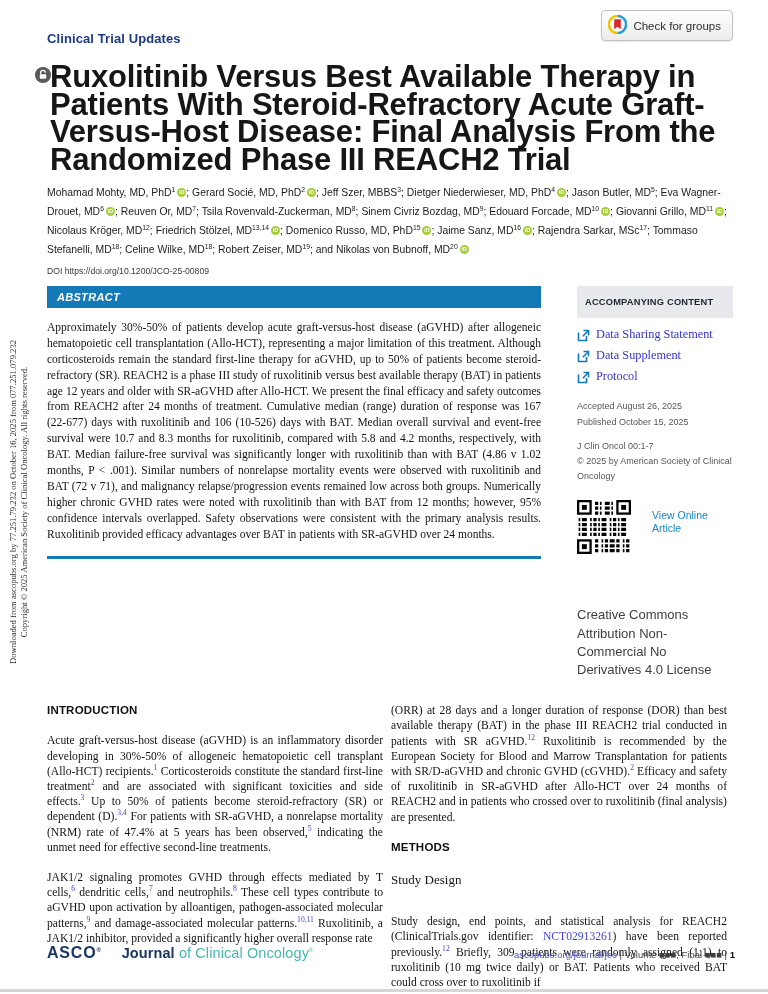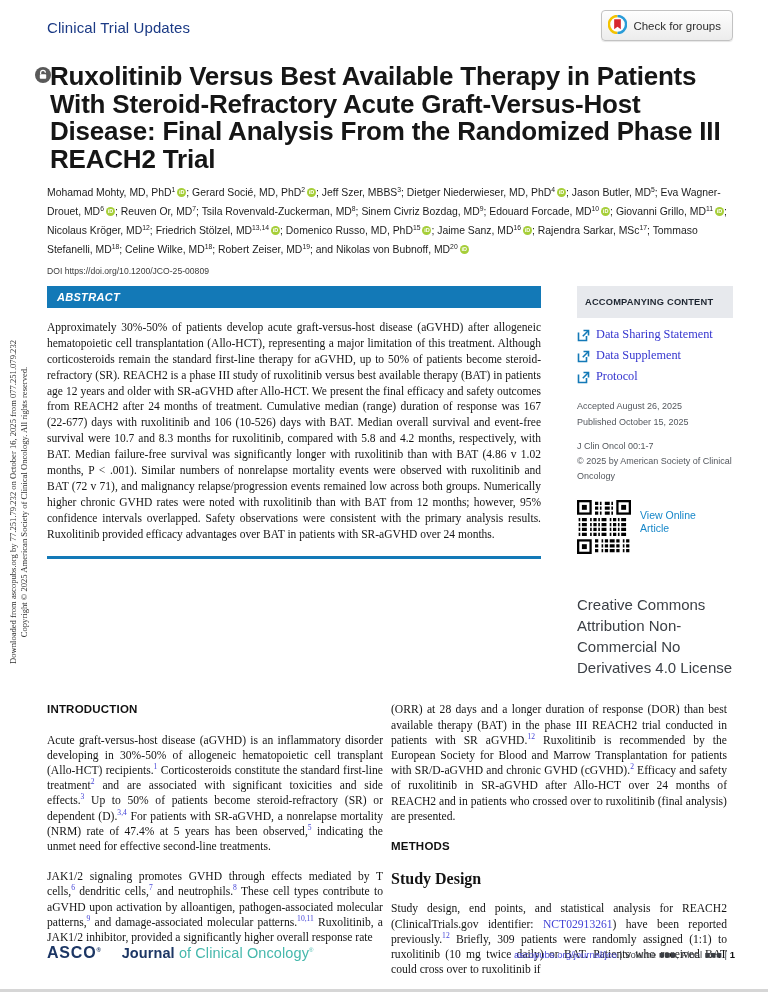--- a/index.html
+++ b/index.html
@@ -5,32 +5,32 @@
   * { box-sizing: border-box; margin: 0; padding: 0; }
   html,body { background:#fff; }
   body {
     width: 768px; height: 994px; position: relative; overflow: hidden;
     font-family: "Liberation Sans", sans-serif; color:#141414;
   }
   .content { position:absolute; left:47px; right:35px; top:0; }
 
   
   .topbar { position:relative; height:50px; }
-  .category { position:absolute; left:0; top:19px; font-size:15px; font-weight:normal; color:#1b3a85; letter-spacing:.1px; }
+  .category { position:absolute; left:0; top:31px; font-size:13px; font-weight:bold; color:#1b3a85; letter-spacing:.1px; }
   .check-btn {
     position:absolute; right:0; top:10px; display:flex; align-items:center; gap:6px;
     padding:4px 11px 4px 6px; border:1px solid #c2c2c2; border-radius:4px;
     background:linear-gradient(#fefefe,#ececec); box-shadow:0 1px 1px rgba(0,0,0,.10);
     font-size:11.5px; color:#2e2e2e; cursor:pointer;
   }
 
   
   .title-wrap { position:relative; margin-top:13px; padding-left:3px; }
   .oa-icon { position:absolute; left:-12px; top:4px; width:16px; height:16px; }
-  .title { font-size:26px; line-height:27.5px; font-weight:bold; color:#161616; letter-spacing:-.2px; }
+  .title { font-size:31px; line-height:27.5px; font-weight:bold; color:#161616; letter-spacing:-.2px; }
 
   
   .authors { margin-top:9px; font-size:10.4px; line-height:15.5px; color:#1c1c1c; }
   .authors sup.asup { font-size:6.8px; }
   .orcid {
     display:inline-block; width:9px; height:9px; border-radius:50%;
     background:#a6ce39; color:#fff; font-size:5.5px; font-weight:bold;
     text-align:center; line-height:9.5px; vertical-align:2px; margin-left:2px;
   }
   .doi { margin-top:8px; font-size:8.6px; color:#3a3a3a; }
@@ -43,29 +43,29 @@
   .abs-rule { height:3px; background:#1379b7; margin-top:13px; }
 
   .side-col { width:156px; margin-left:36px; }
   .side-header { background:#e7e9ed; color:#1d2530; font-weight:bold; font-size:9.3px; letter-spacing:.2px; padding:11px 8px; }
   .side-links { margin-top:10px; }
   .side-link { display:flex; gap:6px; margin-bottom:7px; font-family:"Liberation Serif", serif; font-size:12.3px; line-height:13.5px; color:#3434cf; cursor:pointer; align-items:flex-start; }
   .side-link svg { flex:0 0 auto; margin-top:1px; }
   .side-meta { margin-top:17px; font-size:9px; color:#53575d; }
   .side-meta div { margin-bottom:6px; }
   .side-cite { margin-top:12px; font-size:9px; color:#53575d; line-height:1.65; }
-  .qr-row { display:flex; gap:9px; margin-top:17px; align-items:flex-start; }
+  .qr-row { display:flex; gap:21px; margin-top:17px; align-items:flex-start; }
   .qr-label { font-size:10.5px; line-height:13px; color:#1787c9; margin-top:9px; width:62px; cursor:pointer; }
-  .license { margin-top:36px; font-size:15px; color:#3c4046; line-height:1.4; }
+  .license { margin-top:48px; font-size:13px; color:#3c4046; line-height:1.4; }
 
   
   .body-cols { display:flex; gap:8px; margin-top:24px; font-family:"Liberation Serif", serif; }
   .col { width:336px; font-size:11.6px; line-height:15.2px; text-align:justify; color:#141414; }
   h3.sec { font-family:"Liberation Sans", sans-serif; font-size:11.5px; font-weight:bold; color:#111; margin:0 0 15px; letter-spacing:.2px; }
-  h4.sub { font-size:16px; font-weight:bold; margin:17px 0 15px; }
+  h4.sub { font-size:13px; font-weight:normal; margin:17px 0 27px; }
   .col p { margin:0 0 15px; }
   sup.cite { color:#4343d6; font-size:7.6px; line-height:0; cursor:pointer; }
   a.inline-link { color:#4343d6; text-decoration:none; cursor:pointer; }
 
   
   .watermark {
     position:absolute; left:-200px; top:490px; width:440px; height:24px;
     transform:rotate(-90deg); text-align:center;
     font-family:"Liberation Serif", serif; font-size:8.6px; line-height:11px; color:#2e2e2e;
   }

